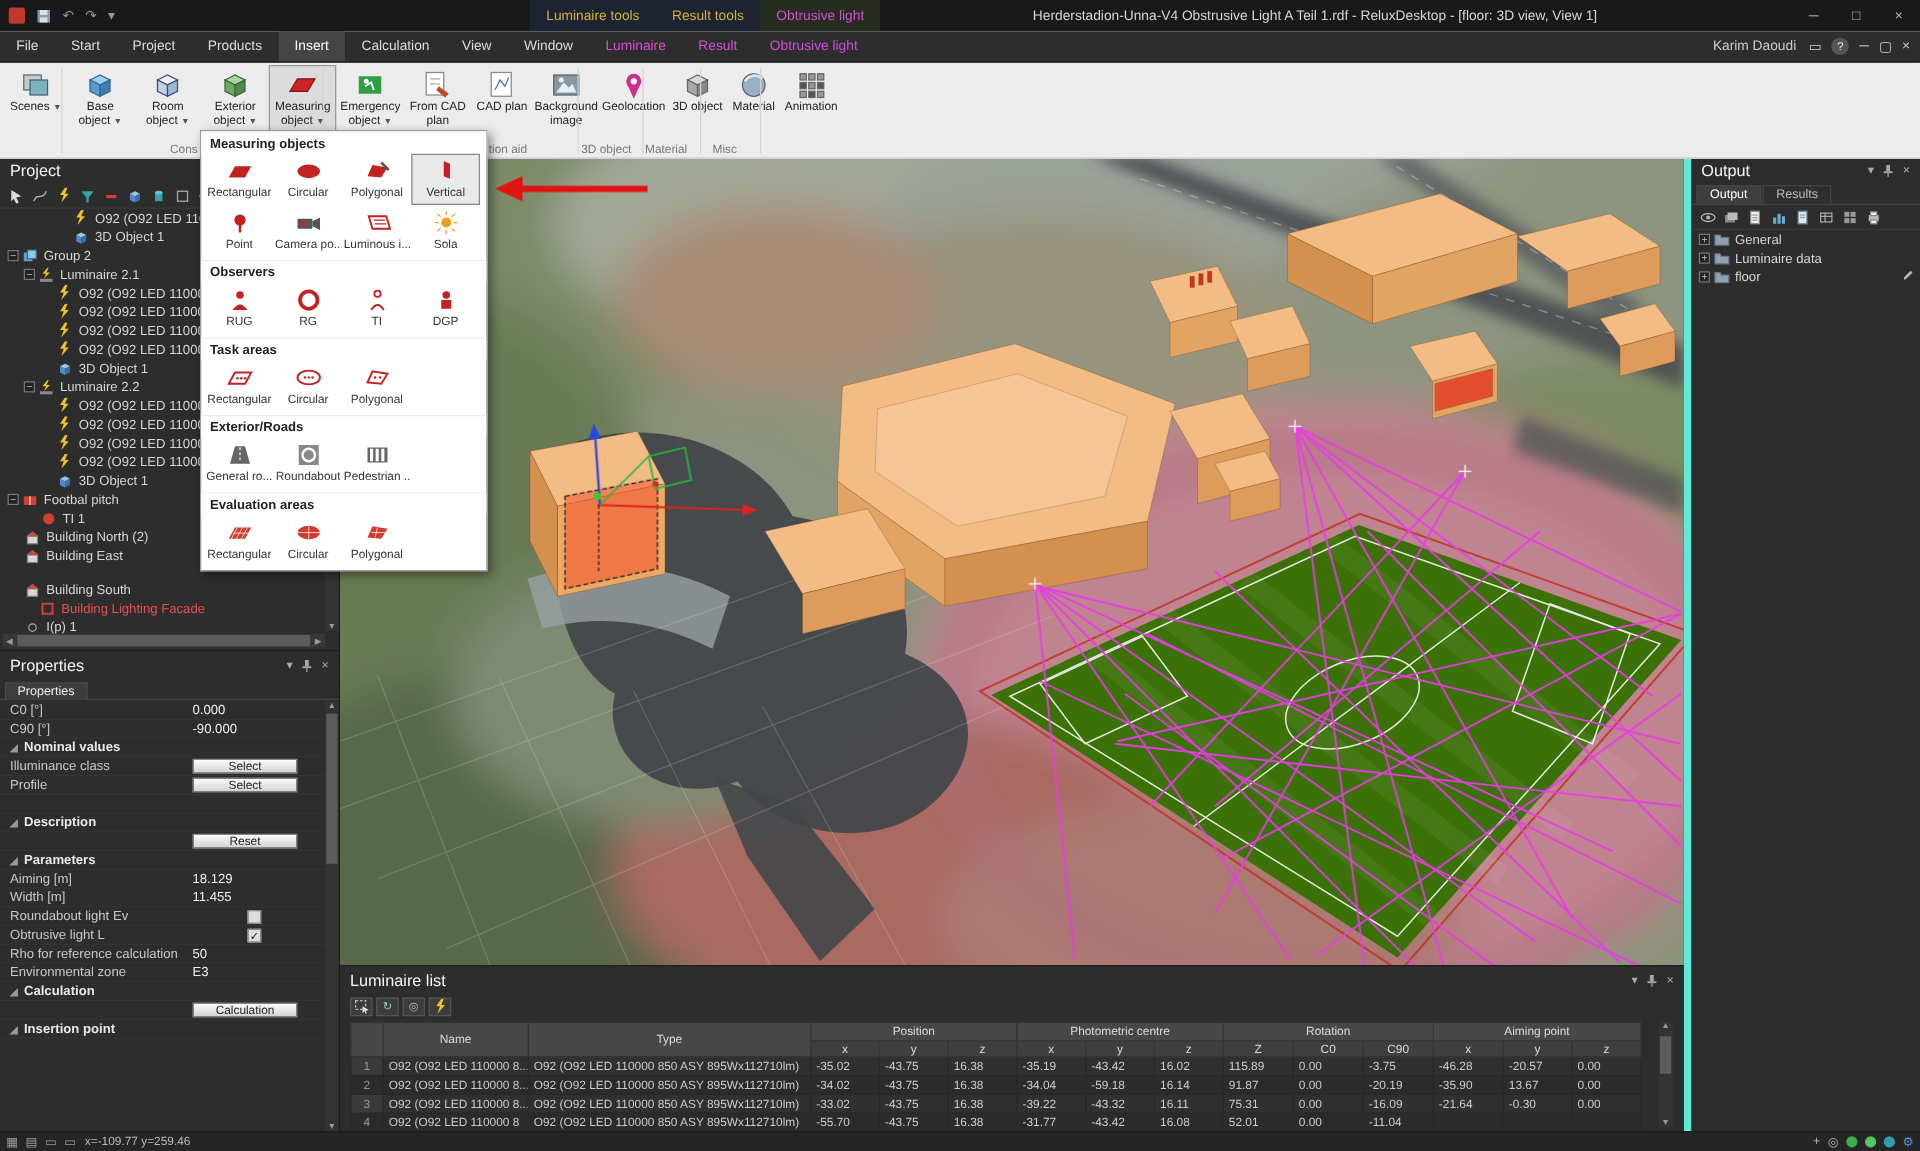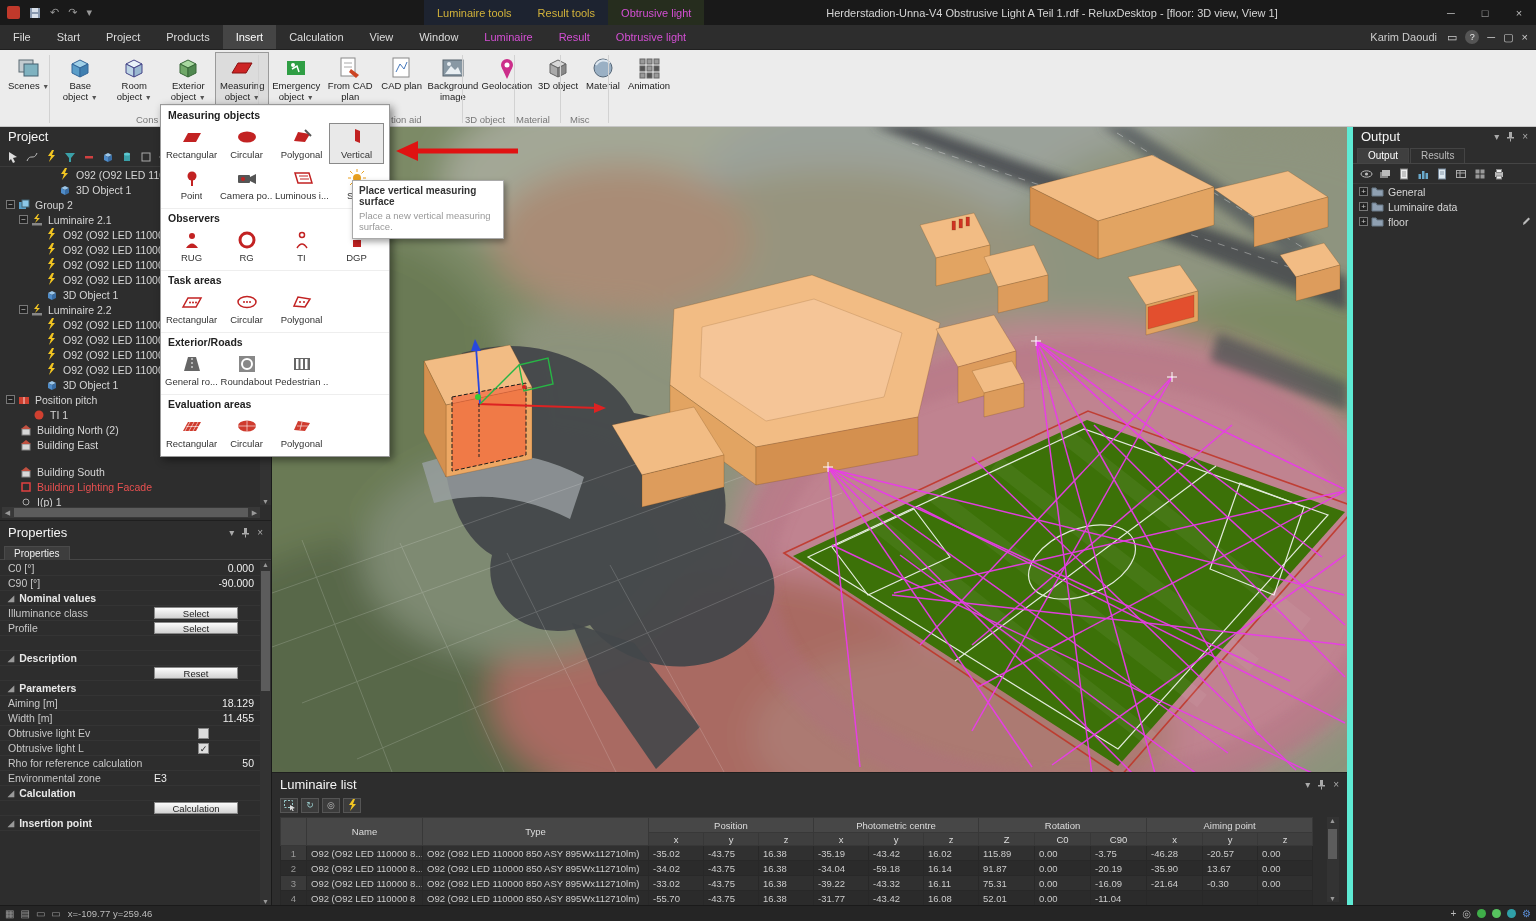--- a/index.html
+++ b/index.html
@@ -64,21 +64,21 @@
 
 
 .properties-panel{left:0;top:520px;width:272px;height:385px;border-top:1px solid #1f1f1f;border-right:1px solid #1a1a1a}
 .prop-tabs{height:17px;border-bottom:1px solid #454545;padding-left:4px}
 .prop-tab{display:inline-block;background:#3d3d3d;border:1px solid #4a4a4a;border-bottom:none;color:#eee;font-size:10px;padding:1px 9px;margin-top:2px}
 .props{position:absolute;top:40px;left:0;right:11px;bottom:0;overflow:hidden}
 .prop-row,.prop-section,.prop-btn-row,.prop-spacer{height:15px;display:flex;align-items:center;padding-left:8px;border-bottom:1px solid #343434;font-size:10.5px;background:#2d2d2d}
 .prop-section{font-weight:bold;color:#e8e8e8;gap:5px}
 .sec-arrow{color:#999;font-size:8px}
 .p-label{width:146px;flex:none;color:#c8c8c8;white-space:nowrap;overflow:hidden}
-.p-value{flex:1;text-align:right;padding-right:6px;color:#eee}
+.p-value{flex:1;padding-right:6px;color:#eee}
 .p-value.left{text-align:left;padding-left:0}
 .prop-btn{width:84px;height:12px;line-height:11px;background:linear-gradient(#fcfcfc,#d2d2d2);border:1px solid #888;font-size:9.5px;color:#222;text-align:center;cursor:default}
 .p-check{width:11px;height:11px;border:1px solid #888;background:#ddd;color:#222;font-size:9px;line-height:10px;text-align:center;margin-left:44px}
 .prop-vscroll{position:absolute;right:0;top:40px;bottom:0;width:11px;background:#333}
 
 
 .output-panel{left:1347px;top:125px;width:189px;height:780px;border-left:6px solid #5eead4}
 .out-tabs{height:17px;display:flex;gap:1px;padding:1px 4px 0;border-bottom:1px solid #454545}
 .out-tab{padding:1px 10px;font-size:10px;color:#bbb;background:#2f2f2f;border:1px solid #444;border-bottom:none;cursor:default}
 .out-tab.active{background:#3f3f3f;color:#fff}
@@ -703,21 +703,21 @@
           <span class="t-label">3D Object 1</span>
         </div>
         <div class="tree-row" style="padding-left: 6px;">
           <span class="expander">−</span>
           <span class="t-icon">
             <svg width="12" height="12">
               <rect x="1" y="3" width="10" height="7" fill="#d04030"></rect>
               <line x1="6" y1="3" x2="6" y2="10" stroke="#fff" stroke-width=".8"></line>
             </svg>
           </span>
-          <span class="t-label">Position pitch</span>
+          <span class="t-label">Footbal pitch</span>
         </div>
         <div class="tree-row" style="padding-left: 19px;">
           <span class="exp-sp"></span>
           <span class="t-icon">
             <svg width="12" height="12">
               <circle cx="6" cy="6" r="4.5" fill="#d04030"></circle>
             </svg>
           </span>
           <span class="t-label">TI 1</span>
         </div>
@@ -744,21 +744,21 @@
         <div class="tree-row" style="padding-left: 6px; margin-top: 12px;">
           <span class="exp-sp"></span>
           <span class="t-icon">
             <svg width="12" height="12">
               <rect x="2" y="5" width="8" height="6" fill="#d8d8d8" stroke="#888"></rect>
               <polygon points="1,5 6,1 11,5" fill="#c05040"></polygon>
             </svg>
           </span>
           <span class="t-label">Building South</span>
         </div>
-        <div class="tree-row red" style="padding-left: 6px;">
+        <div class="tree-row red" style="padding-left: 18px;">
           <span class="exp-sp"></span>
           <span class="t-icon">
             <svg width="12" height="12">
               <rect x="2" y="2" width="8" height="8" fill="none" stroke="#e04040" stroke-width="1.5"></rect>
             </svg>
           </span>
           <span class="t-label">Building Lighting Facade</span>
         </div>
         <div class="tree-row" style="padding-left: 6px;">
           <span class="exp-sp"></span>
@@ -836,21 +836,21 @@
         </div>
         <div class="prop-row">
           <span class="p-label">Aiming [m]</span>
           <span class="p-value">18.129</span>
         </div>
         <div class="prop-row">
           <span class="p-label">Width [m]</span>
           <span class="p-value">11.455</span>
         </div>
         <div class="prop-row">
-          <span class="p-label">Obtrusive light Ev</span>
+          <span class="p-label">Roundabout light Ev</span>
           <span class="p-check"></span>
         </div>
         <div class="prop-row">
           <span class="p-label">Obtrusive light L</span>
           <span class="p-check">✓</span>
         </div>
         <div class="prop-row">
           <span class="p-label">Rho for reference calculation</span>
           <span class="p-value">50</span>
         </div>
@@ -1397,23 +1397,19 @@
                 <polygon points="3,15 7,6 19,8 14,16" fill="#cf3b2e"></polygon>
                 <path d="M6,11 L17,11 M11,7 L9,15" stroke="#fff" stroke-width=".6"></path>
               </svg>
             </span>
             <span class="dd-label">Polygonal</span>
           </div>
         </div>
       </div>
   </div>
 
-  <div class="tooltip">
-    <div class="tt-title">Place vertical measuring surface</div>
-    <div class="tt-body">Place a new vertical measuring surface.</div>
-  </div>
 
   <svg class="annot-arrow" width="130" height="26">
     <line x1="126" y1="13" x2="22" y2="13" stroke="#e01212" stroke-width="5"></line>
     <polygon points="4,13 26,3 26,23" fill="#e01212"></polygon>
   </svg>
 
 </div>
 
 </body></html>

